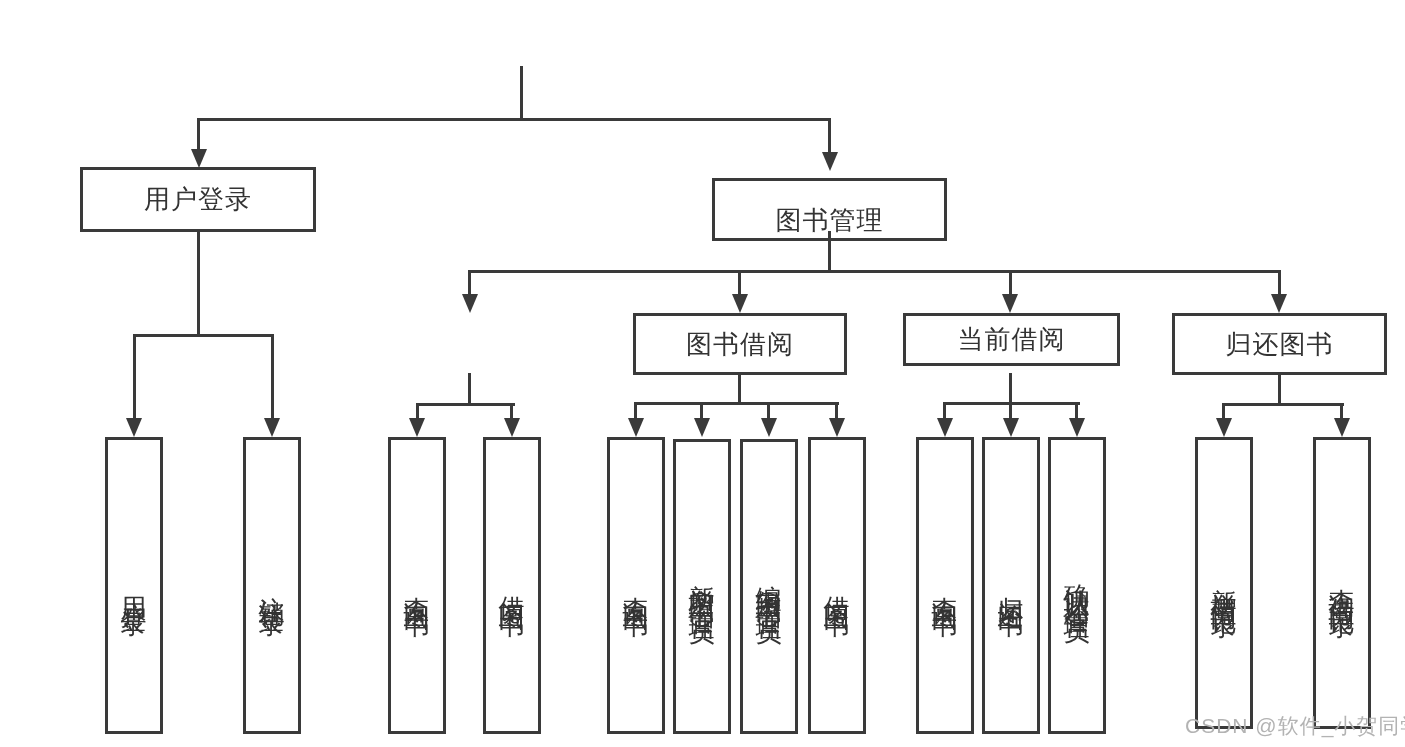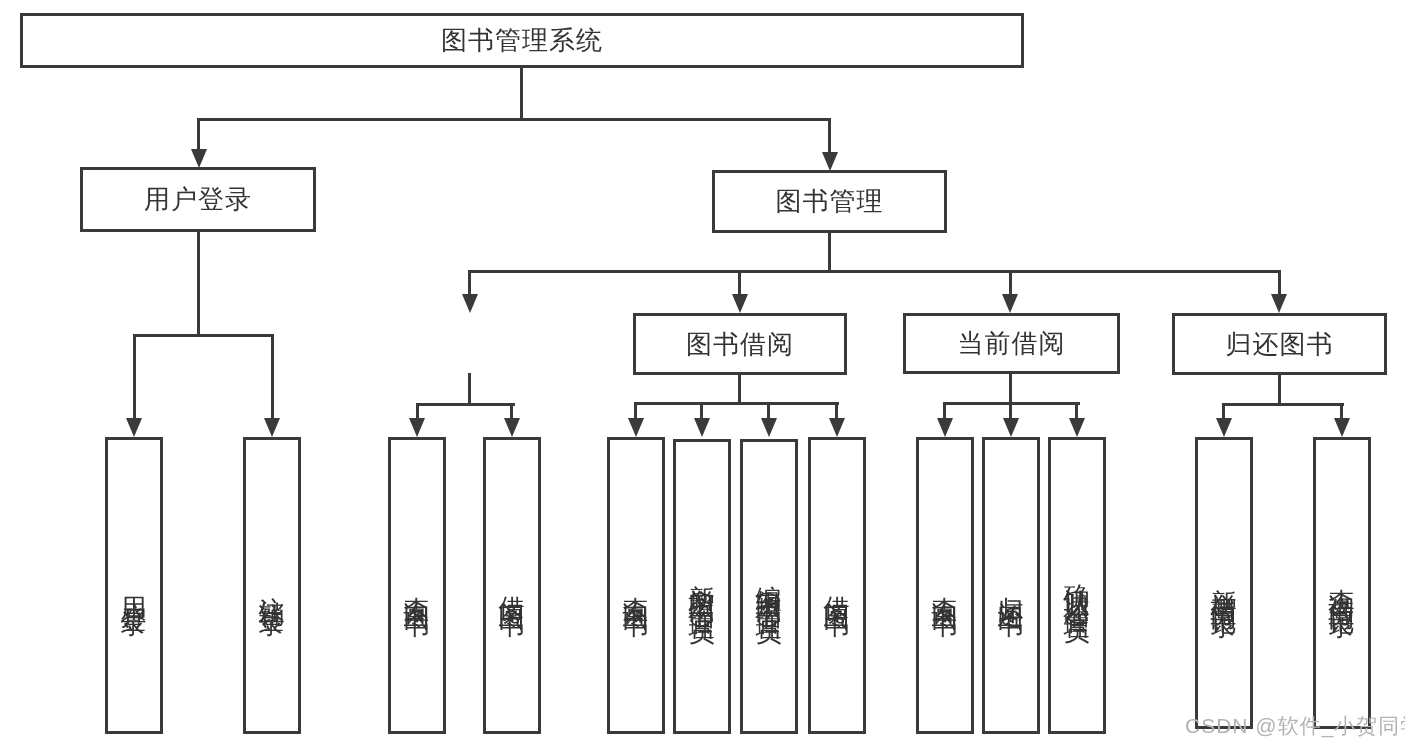--- a/index.html
+++ b/index.html
@@ -62,35 +62,32 @@
     letter-spacing: 1px;
     z-index: 10;
     white-space: nowrap;
   }
 </style>
 </head>
 <body>
 
 <div id="canvas" style="--line: #3a3a3a; --text: #333333; --bg: #ffffff; --wm: #b3b3b3;">
 
-  <div class="node" style="left:20px;top:13px;width:1004px;height:55px;">
-    <span>图书管理系统</span>
-  </div>
 
   <div class="node" style="left:80px;top:167px;width:236px;height:65px;">
     <span>用户登录</span>
   </div>
-  <div class="node" style="left:712px;top:170px;width:235px;height:63px;">
+  <div class="node" style="left:712px;top:178px;width:235px;height:63px;align-items:flex-end;">
     <span>图书管理</span>
   </div>
 
   <div class="node" style="left:633px;top:313px;width:214px;height:62px;align-items:center;">
     <span>图书借阅</span>
   </div>
-  <div class="node" style="left:903px;top:313px;width:217px;height:61px;">
+  <div class="node" style="left:903px;top:313px;width:217px;height:53px;">
     <span>当前借阅</span>
   </div>
   <div class="node" style="left:1172px;top:313px;width:215px;height:62px;">
     <span>归还图书</span>
   </div>
 
   <div class="node leaf" style="left:105px;top:437px;width:58px;height:297px;">
     <span>用户登录</span>
   </div>
   <div class="node leaf" style="left:243px;top:437px;width:58px;height:297px;">

